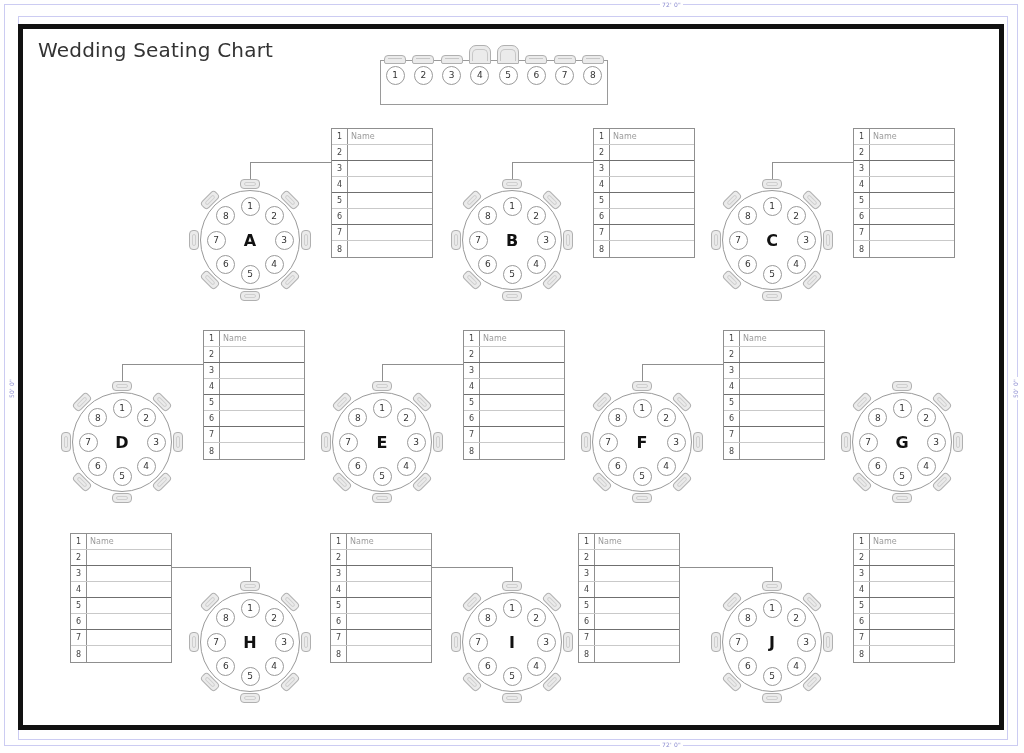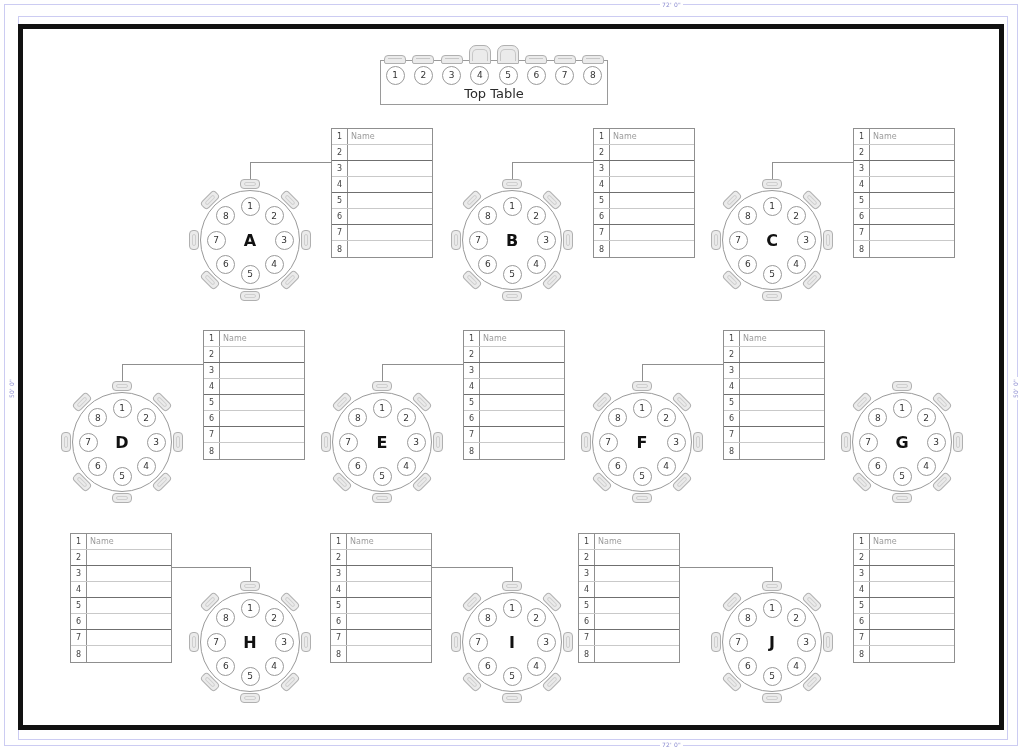--- a/index.html
+++ b/index.html
@@ -102,20 +102,21 @@
 
   <div class="guide guide-outer"></div>
   <div class="guide guide-inner"></div>
   <div class="dim-label" id="dimTop" style="left:660px;top:1px;">72' 0"</div>
   <div class="dim-label" id="dimBottom" style="left:660px;top:741px;">72' 0"</div>
   <div class="dim-label vert" style="left:8px;top:400px;">50' 0"</div>
   <div class="dim-label vert" style="left:1012px;top:400px;">50' 0"</div>
 
   <div class="page-border"></div>
 
+  <div class="title">Wedding Seating Chart</div>
 
   <div class="top-table">
     <div class="tt-chairs" id="ttChairs">
         <div class="chair-top"></div>
         <div class="chair-top"></div>
         <div class="chair-top"></div>
         <div class="chair-top throne"></div>
         <div class="chair-top throne"></div>
         <div class="chair-top"></div>
         <div class="chair-top"></div>
@@ -124,21 +125,20 @@
     <div class="tt-seats" id="ttSeats">
         <div class="seat-circle">1</div>
         <div class="seat-circle">2</div>
         <div class="seat-circle">3</div>
         <div class="seat-circle">4</div>
         <div class="seat-circle">5</div>
         <div class="seat-circle">6</div>
         <div class="seat-circle">7</div>
         <div class="seat-circle">8</div>
       </div>
-    <div class="top-table-label">Top Table</div>
   </div>
 
   <div id="tablesLayer">
       <div class="conn" style="left: 250px; top: 162px; width: 0px; height: 20px; border-left-width: 1px;"></div>
       <div class="conn" style="left: 250px; top: 162px; width: 81px; height: 0px; border-top-width: 1px;"></div>
       <div class="namelist" style="left: 331px; top: 128px;">
         <div class="nl-row">
           <div class="nl-num">1</div>
           <div class="nl-name">Name</div>
         </div>

